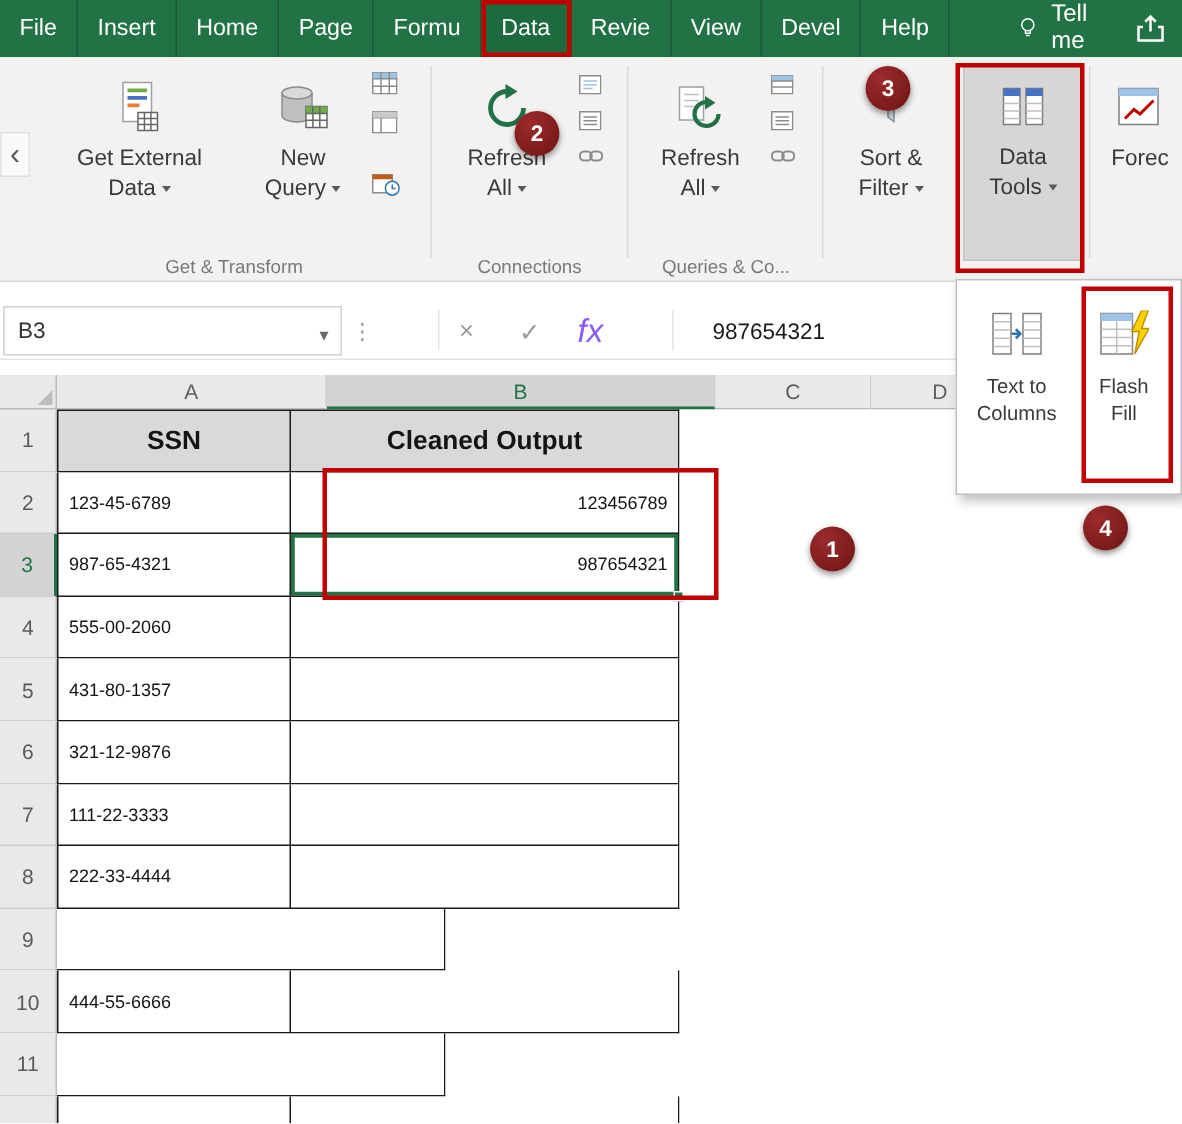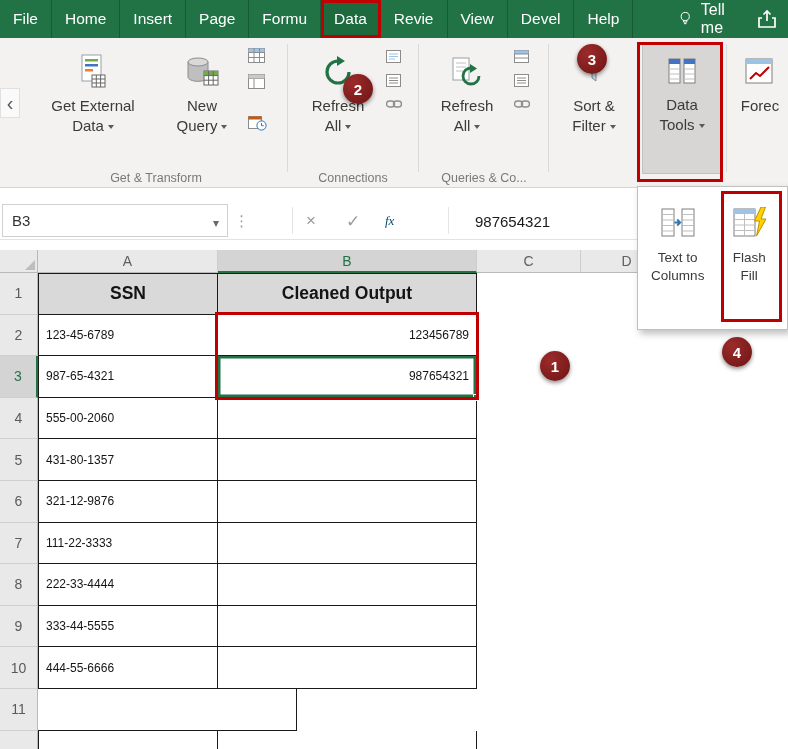--- a/index.html
+++ b/index.html
@@ -61,21 +61,21 @@
   }
   .name-box {
     position:absolute; left:2px; top:2px; width:226px; height:33px;
     border:1px solid #d0d0d0; background:#fff; display:flex; align-items:center;
     font-size:15px; color:#333; padding-left:9px;
   }
   .name-caret { position:absolute; right:8px; top:11px; color:#6a6a6a; font-size:12px; }
   .fb-dots { position:absolute; left:234px; top:0; height:38px; display:flex; align-items:center; color:#9a9a9a; font-size:15px; }
   .fb-sep { position:absolute; top:5px; height:27px; width:1px; background:#e4e4e4; }
   .fb-glyph { position:absolute; top:0; height:38px; display:flex; align-items:center; color:#9b9b9b; font-size:17px; }
-  .fb-fx { font-family:Liberation Serif, serif; font-style:italic; color:#0c4a6e; font-size:13px; }
+  .fb-fx { font-family:Liberation Sans, sans-serif; font-style:italic; color:#8b5cf6; font-size:22px; }
   .fb-value { position:absolute; left:475px; top:0; height:38px; display:flex; align-items:center; font-size:15px; color:#1a1a1a; }
 
   
   .sheet { position:absolute; top:250px; left:0; width:788px; height:499px; background:#fff; overflow:hidden; }
   .col-headers { display:flex; height:23px; }
   .corner { width:38px; background:#e9e9e9; border-right:1px solid #b9b9b9; border-bottom:1px solid #b9b9b9; position:relative; }
   .corner-tri { position:absolute; right:2px; bottom:2px; width:0; height:0; border-left:10px solid transparent; border-bottom:10px solid #bdbdbd; }
   .col-h {
     display:flex; align-items:center; justify-content:center;
     background:#e9e9e9; color:#5f5f5f; font-size:14px;
@@ -86,21 +86,21 @@
 
   .sheet-row { display:flex; height:41.6px; }
   .sheet-row.partial { height:18px; }
   .row-h {
     width:38px; background:#e9e9e9; color:#5a5a5a; font-size:14px;
     display:flex; align-items:center; justify-content:center;
     border-right:1px solid #b9b9b9; border-bottom:1px solid #cfcfcf;
   }
   .row-h.sel { background:#d4d4d4; color:#217346; border-right:2px solid #217346; }
   .cell { display:flex; align-items:center; font-size:12px; color:#141414; background:#fff; position:relative; }
-  .cell-a { width:180px; border-left:1px solid #1a1a1a; border-right:1px solid #1a1a1a; border-bottom:1px solid #1a1a1a; padding-left:7px; }
+  .cell-a { width:156px; border-left:1px solid #1a1a1a; border-right:1px solid #1a1a1a; border-bottom:1px solid #1a1a1a; padding-left:7px; }
   .cell-b { width:259px; border-right:1px solid #1a1a1a; border-bottom:1px solid #1a1a1a; padding:0 7px; }
   .cell-c { width:104px; } .cell-d { flex:1; }
   .sheet-row:first-child .cell-a, .sheet-row:first-child .cell-b { border-top:1px solid #1a1a1a; }
   .hdr-row .cell-a, .hdr-row .cell-b { background:#d9d9d9; font-weight:bold; font-size:17.5px; justify-content:center; padding:0; }
   .cell.num { justify-content:flex-end; }
   .cell.sel-cell { box-shadow: inset 0 0 0 2.5px #217346; }
   .fill-handle { position:absolute; right:-4px; bottom:-4px; width:7px; height:7px; background:#217346; border:1.5px solid #fff; z-index:3; }
   .partial .cell-a, .partial .cell-b { border-bottom:none; }
   .partial .row-h { border-bottom:none; }
 
@@ -128,24 +128,24 @@
 <body>
 
 <div class="app">
 
   <div class="menubar">
     <div class="menu-tabs">
         <div class="menu-tab">
           <span>File</span>
         </div>
         <div class="menu-tab">
+          <span>Insert</span>
+        </div>
+        <div class="menu-tab">
           <span>Home</span>
-        </div>
-        <div class="menu-tab">
-          <span>Insert</span>
         </div>
         <div class="menu-tab">
           <span>Page</span>
         </div>
         <div class="menu-tab">
           <span>Formu</span>
         </div>
         <div class="menu-tab active">
           <span>Data</span>
         </div>
@@ -404,21 +404,20 @@
         </div>
         <div class="sheet-row">
           <div class="row-h">8</div>
           <div class="cell cell-a">222-33-4444</div>
           <div class="cell cell-b num"></div>
           <div class="cell cell-c"></div>
           <div class="cell cell-d"></div>
         </div>
         <div class="sheet-row">
           <div class="row-h">9</div>
-          <div class="cell cell-a">333-44-5555</div>
           <div class="cell cell-b num"></div>
           <div class="cell cell-c"></div>
           <div class="cell cell-d"></div>
         </div>
         <div class="sheet-row">
           <div class="row-h">10</div>
           <div class="cell cell-a">444-55-6666</div>
           <div class="cell cell-b num"></div>
           <div class="cell cell-c"></div>
           <div class="cell cell-d"></div>

